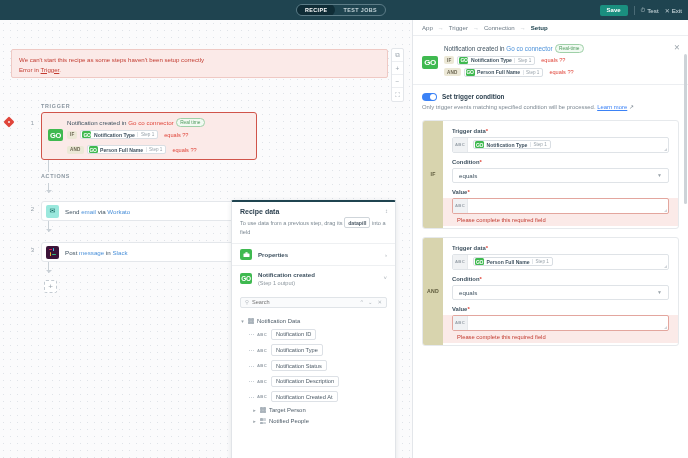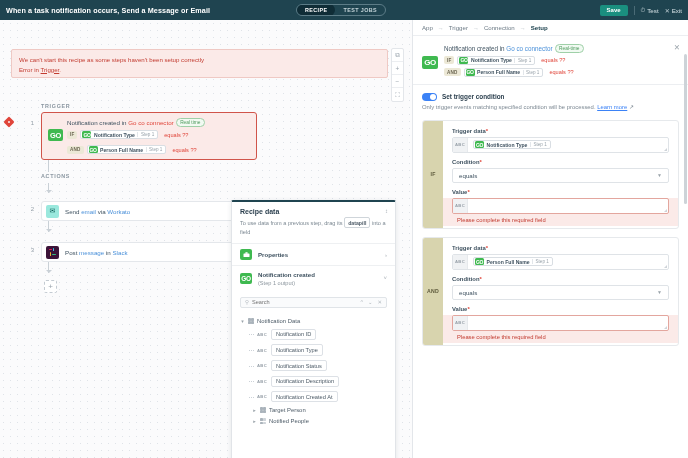--- a/index.html
+++ b/index.html
@@ -279,21 +279,20 @@
     position: absolute; right: 1px; top: 18px; width: 3px; height: 150px;
     background: #cdd3d8; border-radius: 2px;
   }
 </style>
 </head>
 <body>
 
 <div class="app">
 
   <div class="topbar">
-    <div class="topbar-title">When a task notification occurs, Send a Message or Email</div>
 
     <div class="seg">
       <div class="seg-item active">RECIPE</div>
       <div class="seg-item">TEST JOBS</div>
     </div>
 
     <div class="topbar-right">
       <div class="btn-save">Save</div>
       <div class="divider-v"></div>
       <div class="tb-link">

